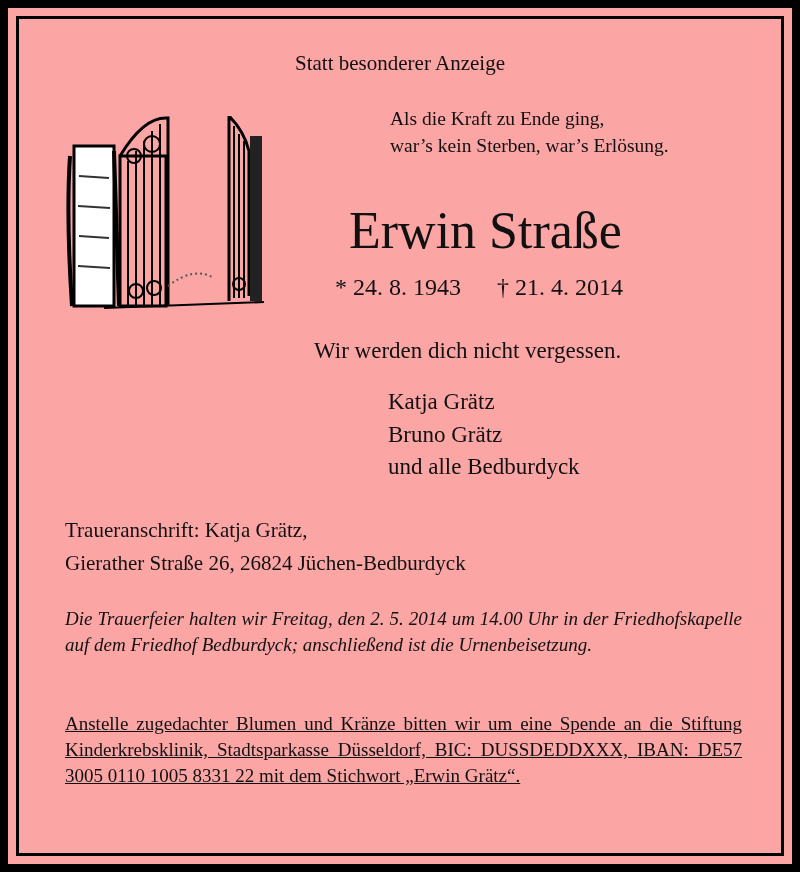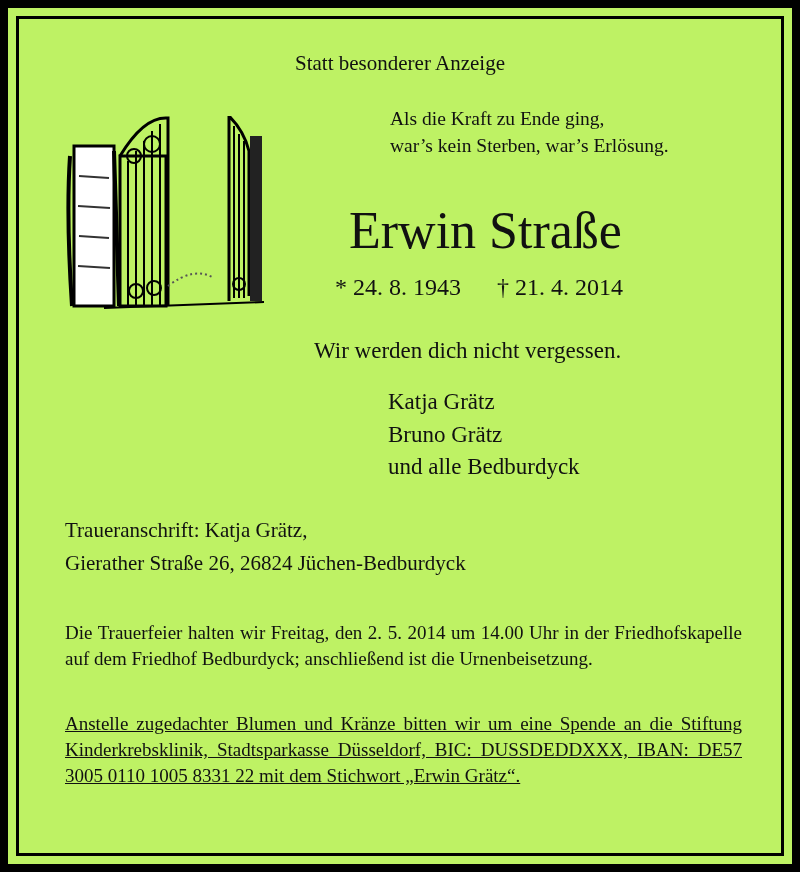--- a/index.html
+++ b/index.html
@@ -1,29 +1,29 @@
 <!DOCTYPE html>
 <html><head>
 <meta charset="utf-8">
 <style>
   html,body{margin:0;padding:0;}
   body{width:800px;height:872px;background:#000;position:relative;overflow:hidden;font-family:"Liberation Serif",serif;color:#111;}
-  .sheet{position:absolute;left:8px;top:8px;width:784px;height:856px;background:#bef264;}
+  .sheet{position:absolute;left:8px;top:8px;width:784px;height:856px;background:#fca5a5;}
   .inner{position:absolute;left:8px;top:8px;right:8px;bottom:8px;border:3px solid #000;}
   .abs{position:absolute;white-space:nowrap;}
   .header{left:0;right:0;top:43px;text-align:center;font-size:21px;}
   .quote{left:382px;top:97px;font-size:19.5px;line-height:27px;}
   .name{left:341px;top:193px;font-size:52px;line-height:60px;}
   .dates{left:327px;top:266px;font-size:24px;}
   .dates .d2{margin-left:36px;}
   .vow{left:306px;top:330px;font-size:23px;}
   .mourners{left:380px;top:378px;font-size:23px;line-height:32.5px;}
   .addr{left:57px;top:506px;font-size:21px;line-height:32.5px;}
   .para{left:57px;width:677px;font-size:19px;line-height:26px;text-align:justify;white-space:normal;}
-  .p1{top:612px;}
+  .p1{top:598px;font-style:italic;}
   .p2{top:703px;text-decoration:underline;}
   .gate{left:56px;top:108px;width:200px;height:200px;}
 </style>
 </head>
 <body>
 
 <div class="sheet">
   <div class="inner"></div>
 
   <div class="abs header">Statt besonderer Anzeige</div>

